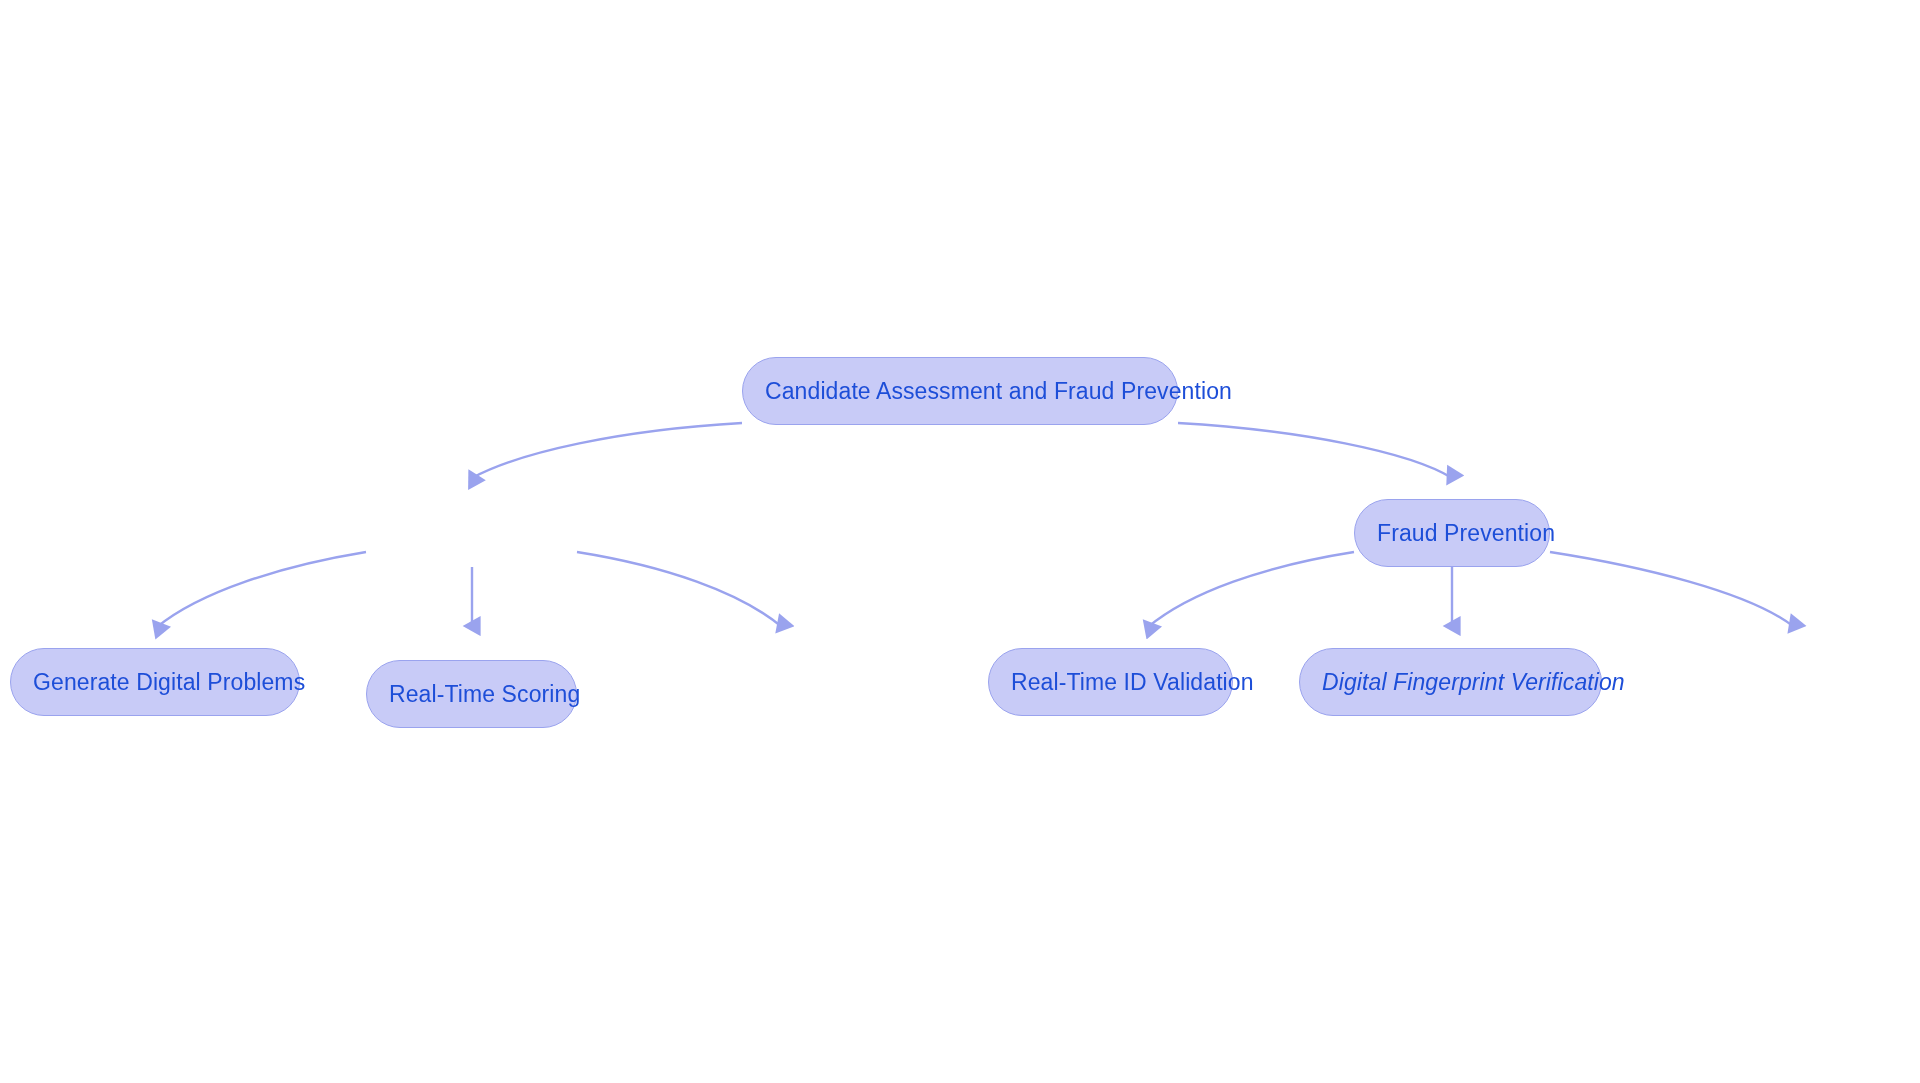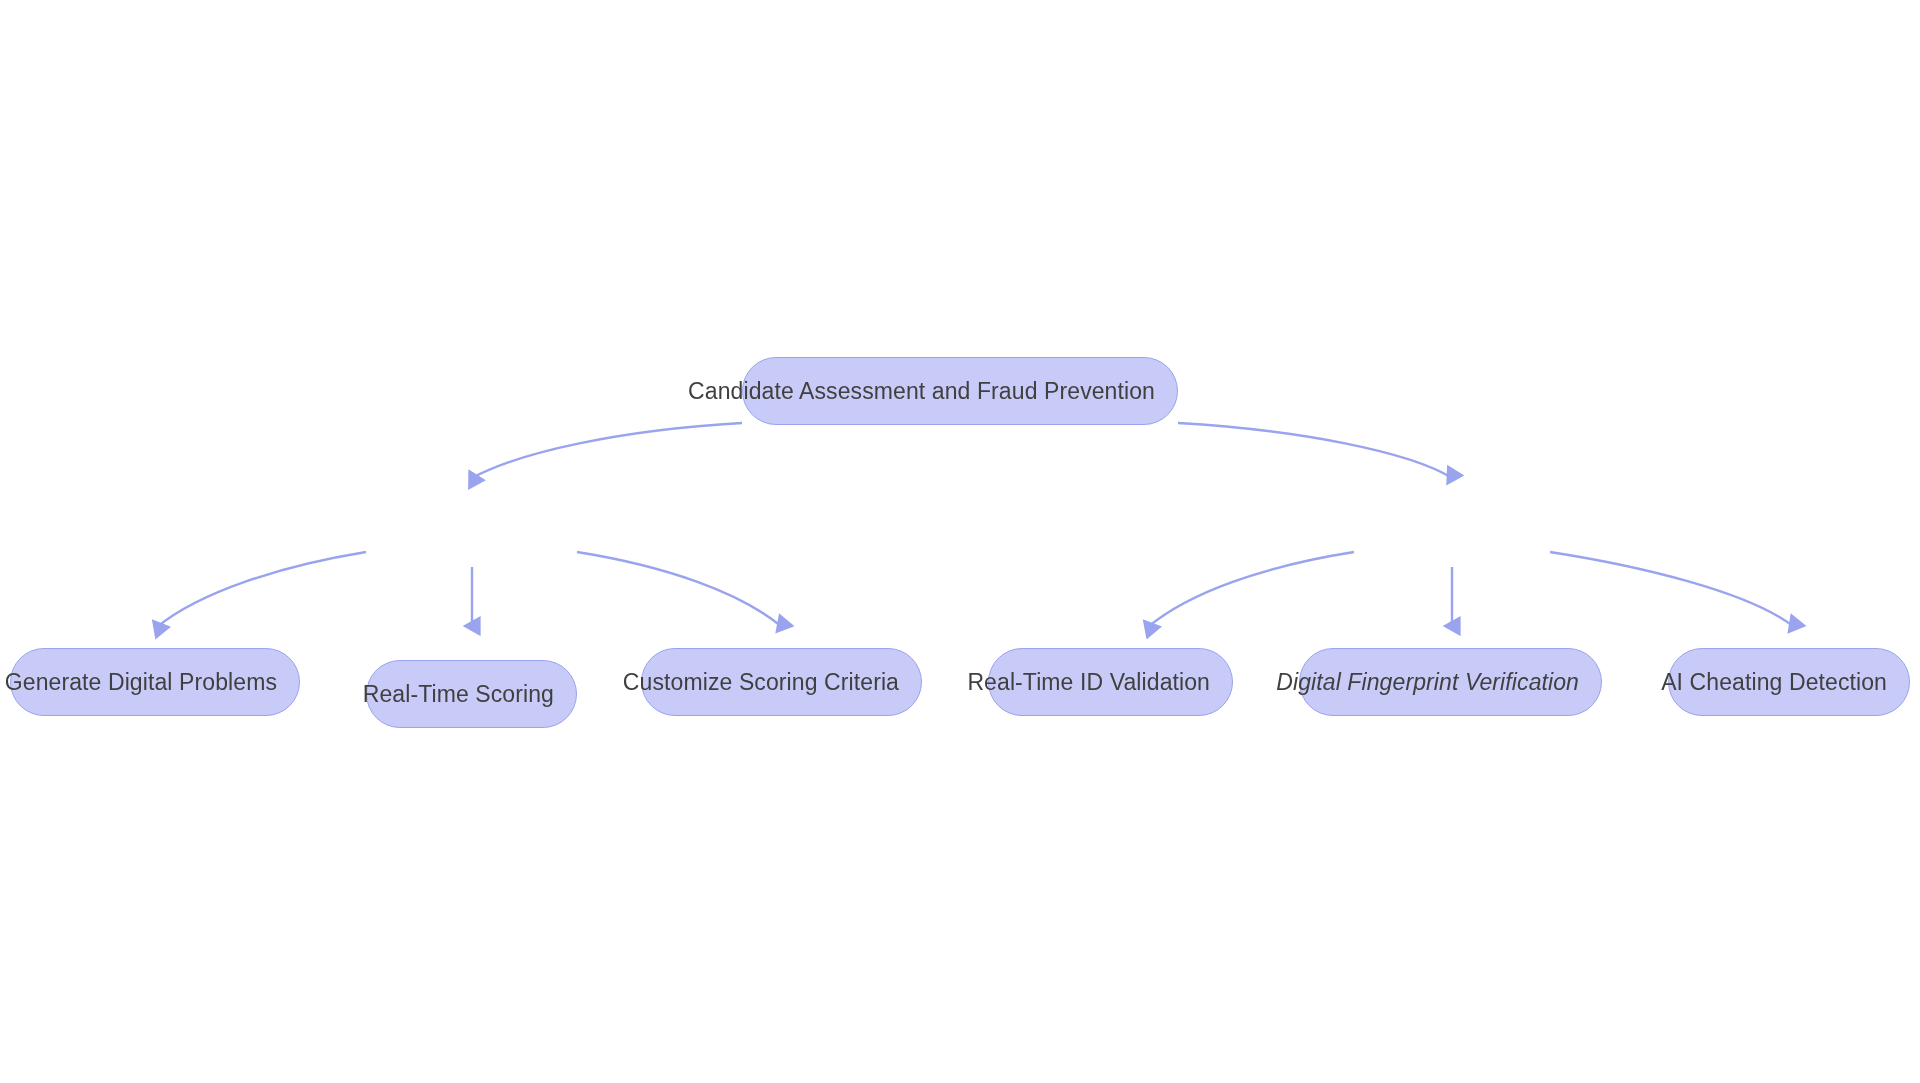--- a/index.html
+++ b/index.html
@@ -25,26 +25,26 @@
     top: 0;
     width: 1920px;
     height: 1083px;
     pointer-events: none;
   }
   .node {
     position: absolute;
     box-sizing: border-box;
     display: flex;
     align-items: center;
-    justify-content: flex-end;
+    justify-content: flex-start;
     background: #c8cbf7;
     border: 1.4px solid #9aa3ee;
     border-radius: 34px;
     height: 68px;
-    color: #404040;
+    color: #1d4ed8;
     font-size: 23px;
     font-family: "Liberation Sans", sans-serif;
     font-weight: 400;
     letter-spacing: 0.1px;
     white-space: nowrap;
     padding: 0 22px;
   }
   .node-label {
     display: block;
     line-height: 1;
@@ -73,38 +73,35 @@
       <path d="M 1452 567 L 1452 627" marker-end="url(#arrowhead)"></path>
       <path d="M 1550 552 C 1640 566 1750 592 1794 627" marker-end="url(#arrowhead)"></path>
     </g>
   </svg>
 
   <div class="node" style="left:742px; top:357px; width:436px;">
     <span class="node-label">Candidate Assessment and Fraud Prevention</span>
   </div>
 
 
+  <div class="node" style="left:1354px; top:499px; width:196px;">
+    <span class="node-label">Fraud Prevention</span>
+  </div>
 
   <div class="node" style="left:10px; top:648px; width:290px;">
     <span class="node-label">Generate Digital Problems</span>
   </div>
 
   <div class="node" style="left:366px; top:648px; width:211px;margin-top:12px;">
     <span class="node-label">Real-Time Scoring</span>
   </div>
 
-  <div class="node" style="left:641px; top:648px; width:281px;">
-    <span class="node-label">Customize Scoring Criteria</span>
-  </div>
 
   <div class="node" style="left:988px; top:648px; width:245px;">
     <span class="node-label">Real-Time ID Validation</span>
   </div>
 
   <div class="node" style="left:1299px; top:648px; width:303px;font-style:italic;">
     <span class="node-label">Digital Fingerprint Verification</span>
   </div>
 
-  <div class="node" style="left:1668px; top:648px; width:242px;">
-    <span class="node-label">AI Cheating Detection</span>
-  </div>
 
 </div>
 
 </body></html>

